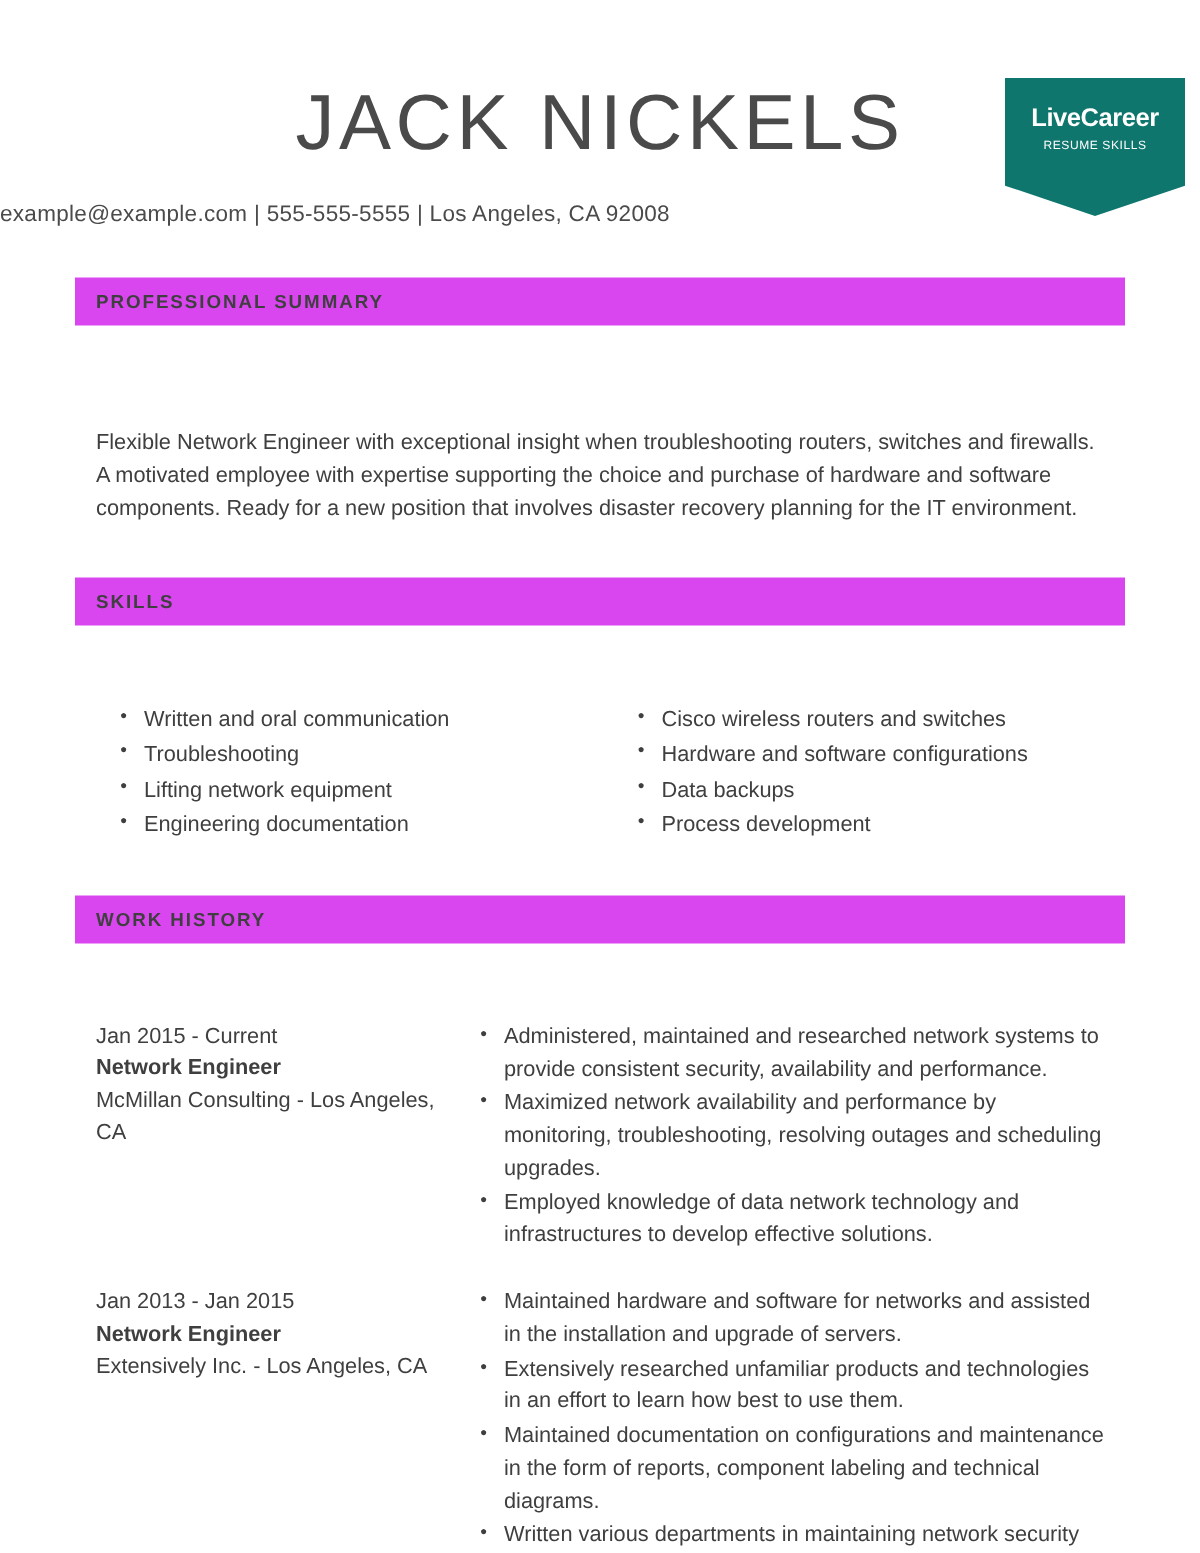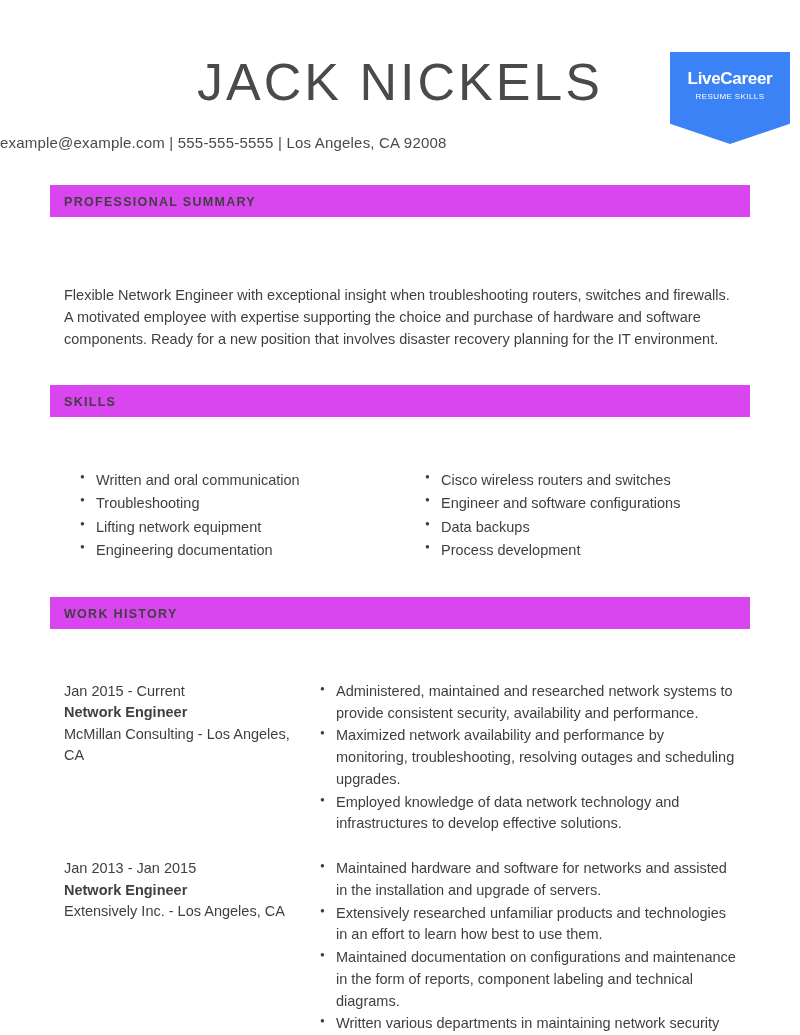--- a/index.html
+++ b/index.html
@@ -24,21 +24,21 @@
     box-sizing: border-box;
   }
 
   
   .ribbon {
     position: absolute;
     top: 0;
     right: 10px;
     width: 120px;
     height: 92px;
-    background: #3b82f6;
+    background: #0f766e;
     clip-path: polygon(0 0, 100% 0, 100% 78%, 50% 100%, 0 78%);
     color: #ffffff;
     text-align: center;
     padding-top: 18px;
     box-sizing: border-box;
   }
   .ribbon-logo {
     font-size: 17px;
     font-weight: bold;
     letter-spacing: -0.3px;
@@ -195,21 +195,21 @@
             <ul class="bullets">
               <li>Written and oral communication</li>
               <li>Troubleshooting</li>
               <li>Lifting network equipment</li>
               <li>Engineering documentation</li>
             </ul>
           </div>
           <div class="skills-col">
             <ul class="bullets">
               <li>Cisco wireless routers and switches</li>
-              <li>Engineer and software configurations</li>
+              <li>Hardware and software configurations</li>
               <li>Data backups</li>
               <li>Process development</li>
             </ul>
           </div>
         </div>
       </div>
     </div>
 
     <div class="section">
       <div class="section-bar">

